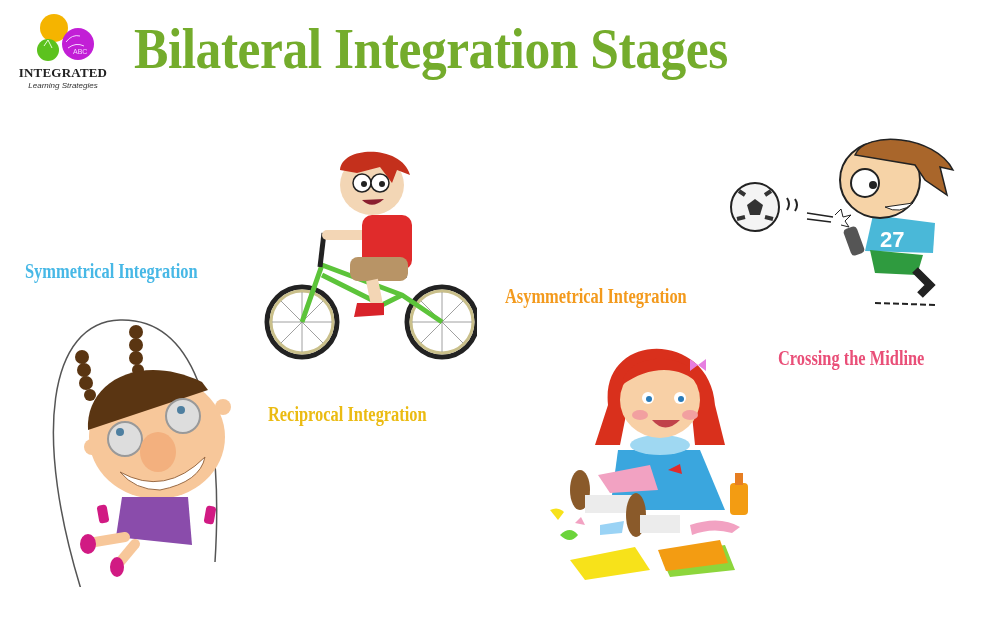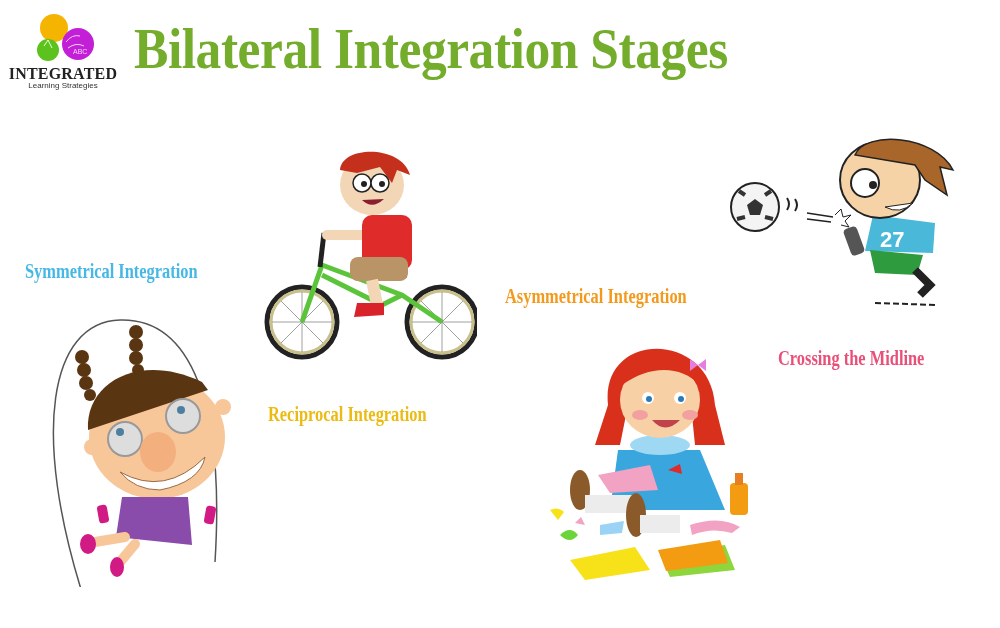--- a/index.html
+++ b/index.html
@@ -3,26 +3,26 @@
 <meta charset="utf-8">
 <style>
   * { margin: 0; padding: 0; box-sizing: border-box; }
   html, body { width: 1000px; height: 628px; background: #ffffff; overflow: hidden; }
   body { position: relative; font-family: "Liberation Sans", sans-serif; }
 
   .logo { position: absolute; left: 8px; top: 10px; width: 110px; height: 86px; }
   .logo svg { position: absolute; left: 20px; top: 0; }
   .logo-name {
     position: absolute; left: 0; top: 55px; width: 110px; text-align: center;
-    font-family: "Liberation Serif", serif; font-weight: bold; font-size: 16px;
+    font-family: "Liberation Serif", serif; font-weight: bold; font-size: 13px;
     color: #222; letter-spacing: 0.2px;
   }
   .logo-tag {
     position: absolute; left: 0; top: 71px; width: 110px; text-align: center;
-    font-family: "Liberation Sans", sans-serif; font-size: 8px; color: #333;
+    font-family: "Liberation Sans", sans-serif; font-style: italic; font-size: 8px; color: #333;
   }
 
   .page-title {
     position: absolute; left: 134px; top: 14px;
     font-family: "Liberation Serif", serif; font-weight: bold;
     font-size: 56px; line-height: 70px; color: #74ac2c;
     transform: scaleX(0.92); transform-origin: left top;
     letter-spacing: -0.5px;
   }
 

